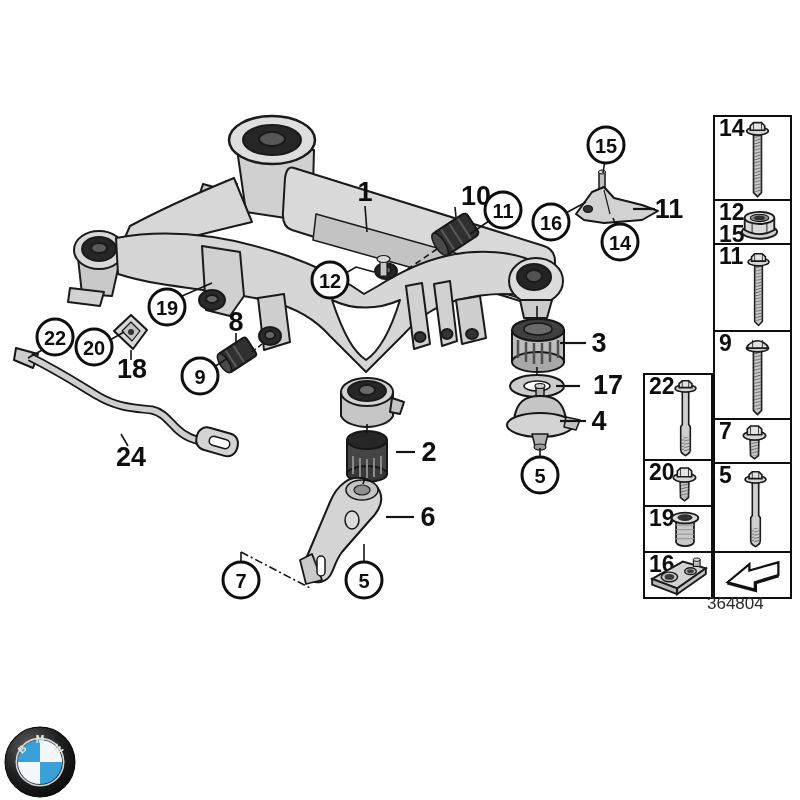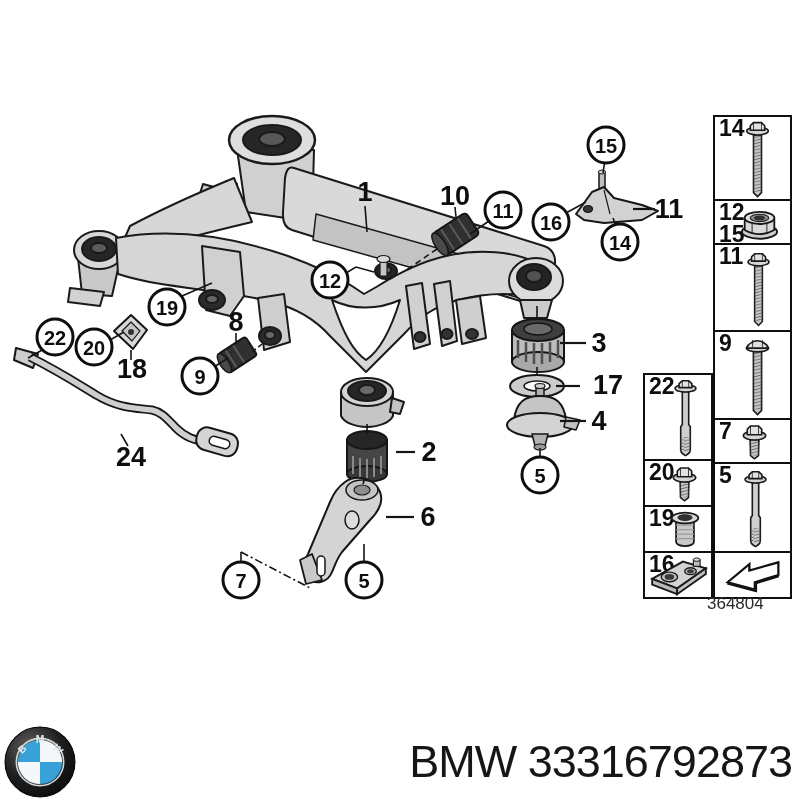--- a/index.html
+++ b/index.html
@@ -300,24 +300,23 @@
     <circle cx="35" cy="35" r="23" fill="none" stroke="#cfd6da" stroke-width="1.6"></circle>
     <path d="M35,13.5 A21.5,21.5 0 0 1 56.5,35 L35,35 Z" fill="#f4f8fa"></path>
     <path d="M35,35 L56.5,35 A21.5,21.5 0 0 1 35,56.5 Z" fill="#3aa0d8"></path>
     <path d="M35,56.5 A21.5,21.5 0 0 1 13.5,35 L35,35 Z" fill="#f4f8fa"></path>
     <path d="M13.5,35 A21.5,21.5 0 0 1 35,13.5 L35,35 Z" fill="#3aa0d8"></path>
     <text x="20" y="25" transform="rotate(-44 20 25)" font-size="10" font-weight="bold" fill="#e9e9e9" text-anchor="middle">B</text>
     <text x="35" y="17" font-size="10" font-weight="bold" fill="#e9e9e9" text-anchor="middle">M</text>
     <text x="50" y="25" transform="rotate(44 50 25)" font-size="10" font-weight="bold" fill="#e9e9e9" text-anchor="middle">W</text>
   </svg>
 
-  <div id="part-number">BMW 33316792873</div>
   <div id="drawing-number">364804</div>
 <div class="callout plain" style="left: 365px; top: 192px;">1</div>
-    <div class="callout plain" style="left: 455px; top: 196px;">10</div>
+    <div class="callout plain" style="left: 476px; top: 196px;">10</div>
     <div class="callout circled" style="left: 503px; top: 210px;">11</div>
     <div class="callout circled" style="left: 606px; top: 145px;">15</div>
     <div class="callout circled" style="left: 551px; top: 222px;">16</div>
     <div class="callout plain" style="left: 669px; top: 209px;">11</div>
     <div class="callout circled" style="left: 620px; top: 242px;">14</div>
     <div class="callout circled" style="left: 330px; top: 280px;">12</div>
     <div class="callout circled" style="left: 167px; top: 307px;">19</div>
     <div class="callout plain" style="left: 236px; top: 322px;">8</div>
     <div class="callout circled" style="left: 55px; top: 337px;">22</div>
     <div class="callout circled" style="left: 94px; top: 347px;">20</div>

